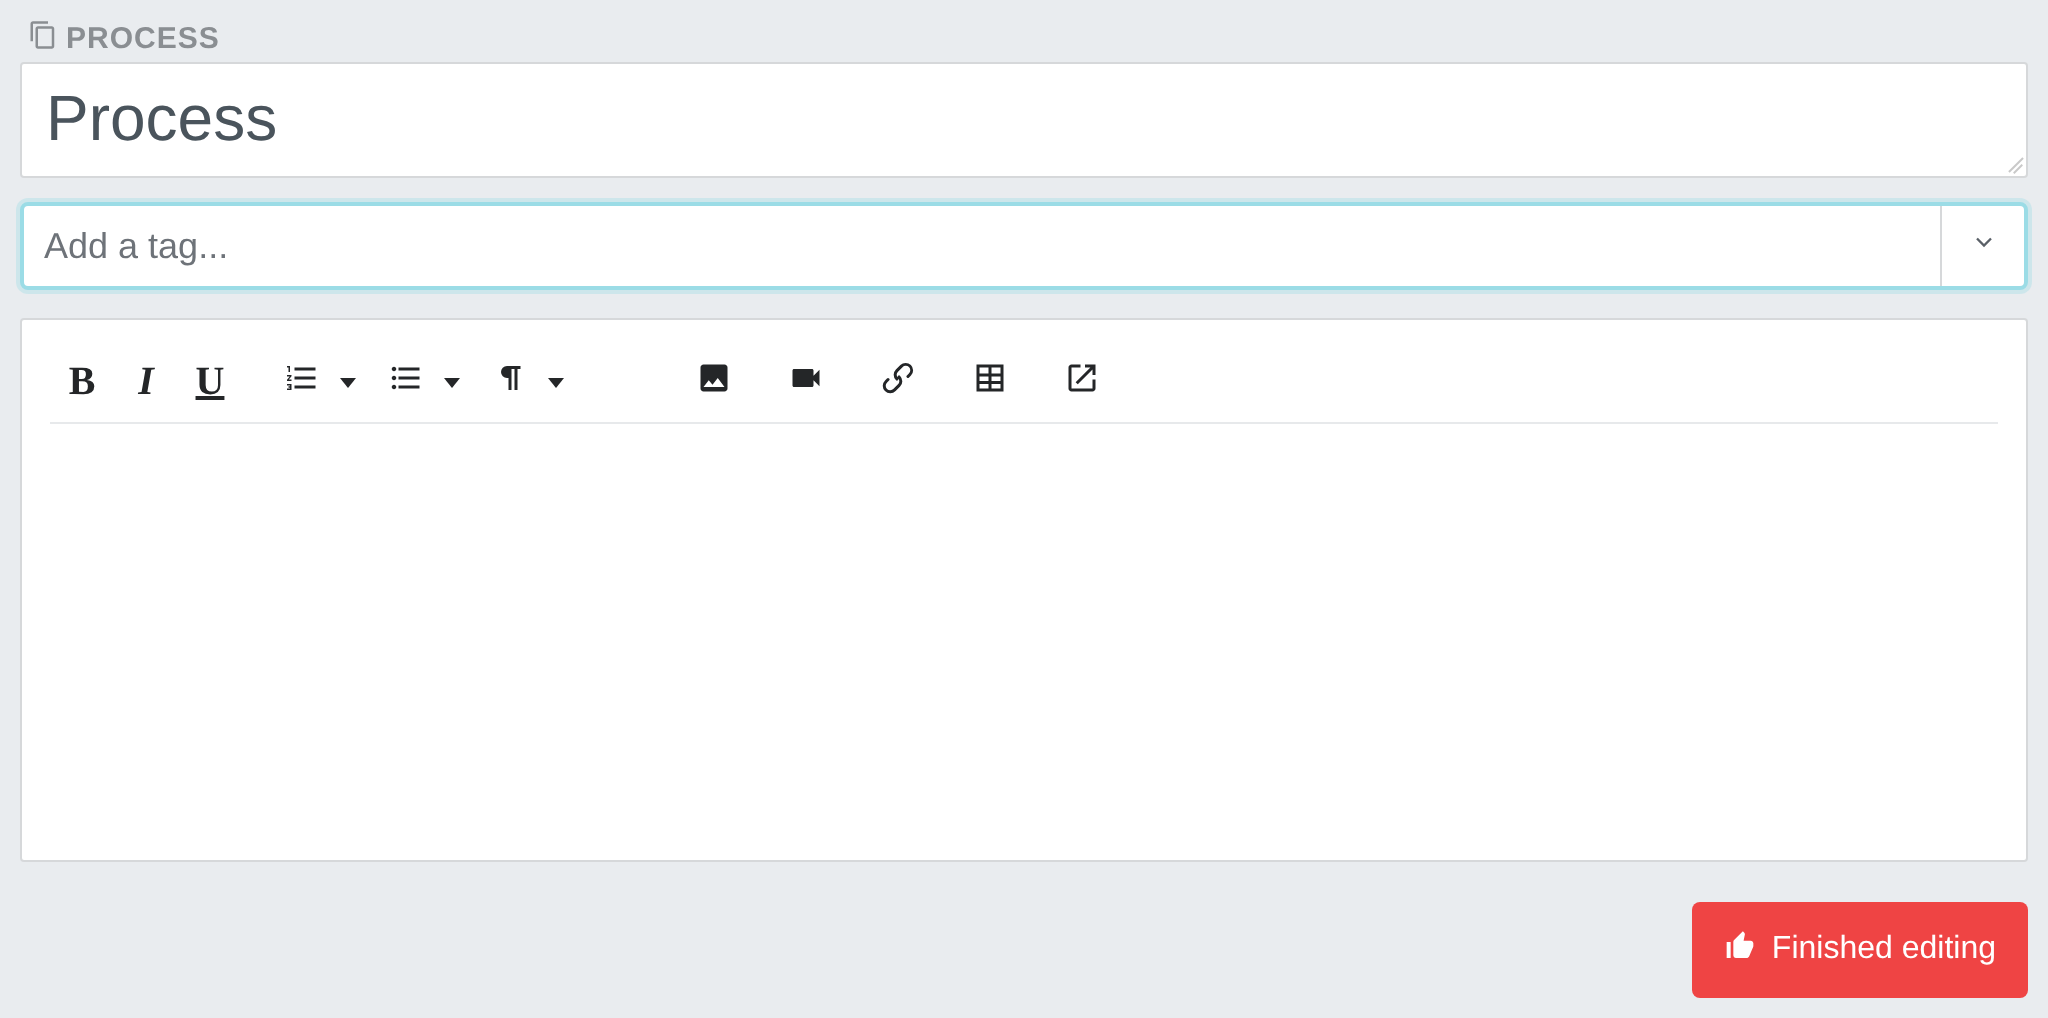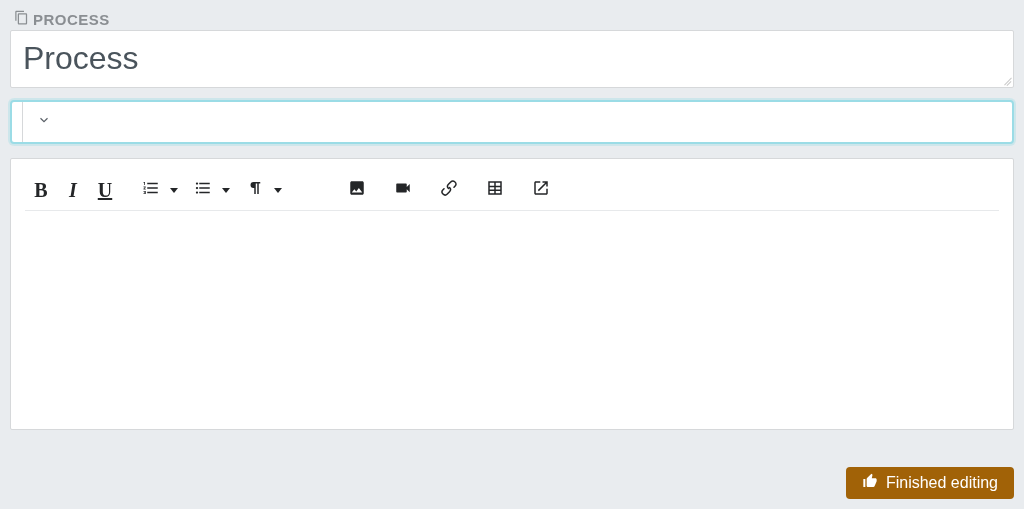--- a/index.html
+++ b/index.html
@@ -120,25 +120,25 @@
     padding-top: 26px;
     padding-left: 4px;
     color: #a3a7ab;
     font-size: 18px;
   }
 
   .finish-btn {
     position: absolute;
     right: 10px;
     bottom: 10px;
-    background: #a16207;
+    background: #ef4444;
     color: #fff;
     border: none;
     border-radius: 4px;
-    height: 32px;
+    height: 48px;
     padding: 0 16px;
     font-size: 16px;
     display: inline-flex;
     align-items: center;
     gap: 8px;
     cursor: pointer;
   }
   .finish-btn svg { width: 16px; height: 16px; fill: #fff; }
 
   .bold-glyph { font-weight: 800; font-family: Georgia, serif; font-size: 20px; }
@@ -155,20 +155,21 @@
   </span>
   <span>PROCESS</span>
 </div>
 
 <div class="title-box">
   <div class="title-text">Process</div>
   <div class="resize-grip"></div>
 </div>
 
 <div class="tag-box">
+  <input class="tag-input" type="text" placeholder="Add a tag..." style="">
   <div class="tag-dd">
     <span>
       <svg viewBox="0 0 24 24">
           <polyline points="6 9 12 15 18 9"></polyline>
         </svg>
     </span>
   </div>
 </div>
 
 <div class="editor-card">

